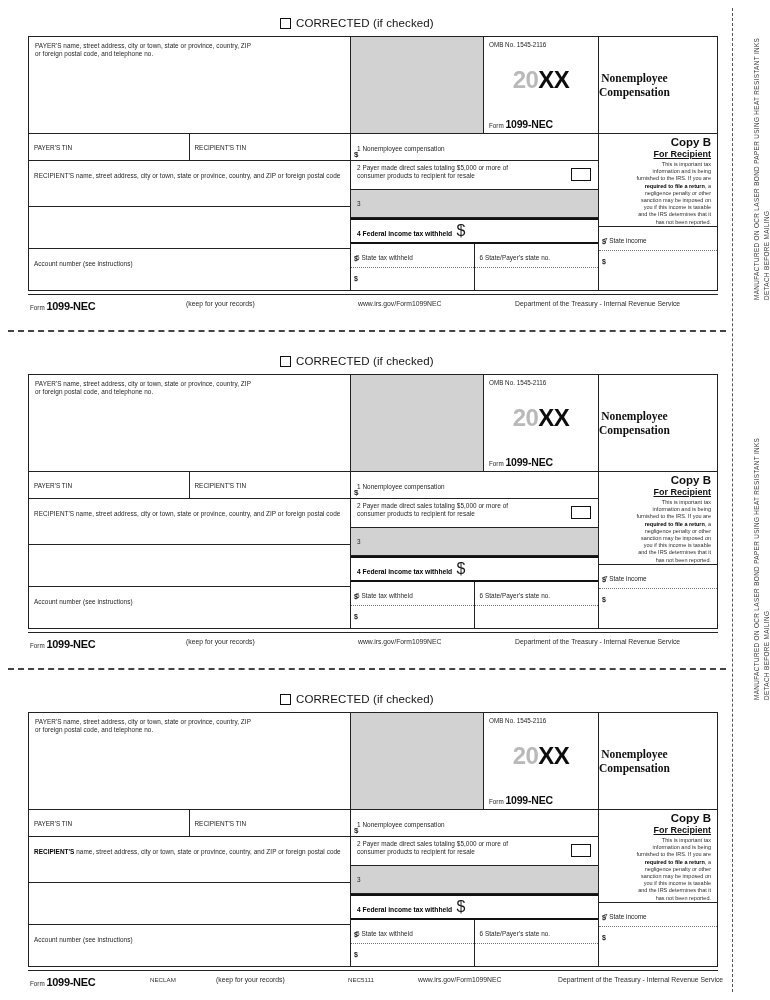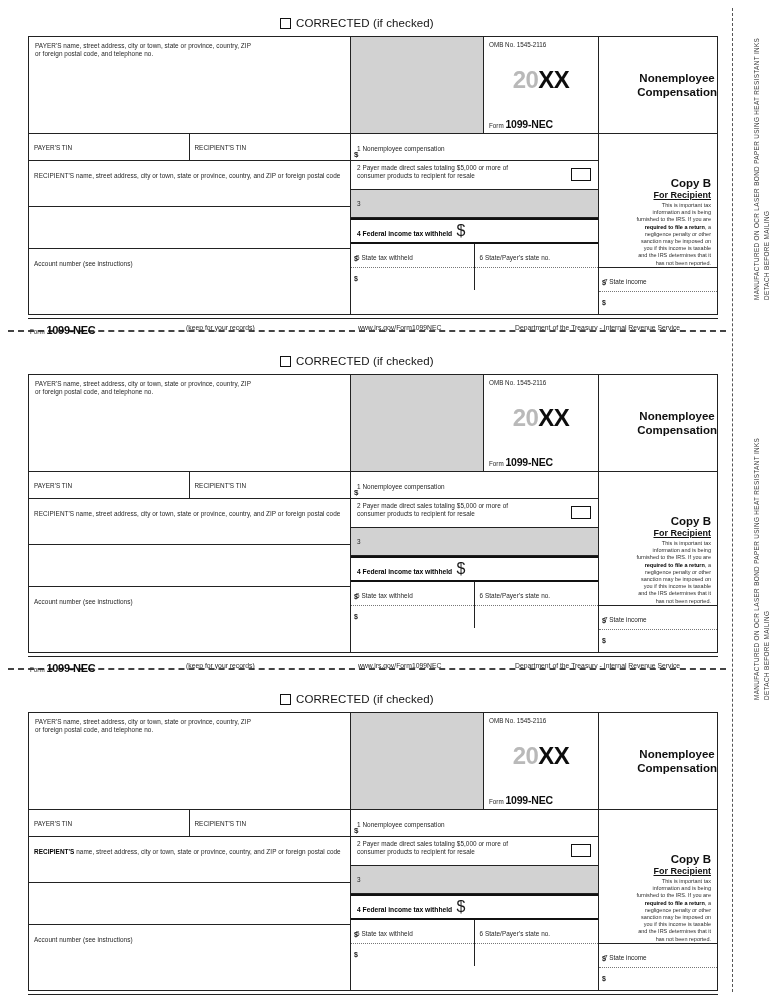--- a/index.html
+++ b/index.html
@@ -101,22 +101,23 @@
   .omb-cell {
     width: 115px;
     border-right: 1.1px solid #222;
     position: relative;
     padding: 4px 5px;
   }
   .title-cell {
     flex: 1;
     display: flex;
     align-items: center;
-    justify-content: flex-end;
+    justify-content: flex-start;
     text-align: center;
+    font-family: Liberation Serif, serif;
   }
 
   .lbl {
     font-size: 6.4px;
     line-height: 8.4px;
     color: #262626;
     letter-spacing: 0.05px;
   }
 
   .omb-no { font-size: 6.3px; color: #262626; }
@@ -142,21 +143,21 @@
     font-size: 11.5px;
     font-weight: 700;
     line-height: 14px;
     color: #101010;
   }
 
   
   .band-2 { display: flex; }
   .left-col { width: 322px; border-right: 1.1px solid #222; }
   .mid-col  { width: 248px; border-right: 1.1px solid #222; }
-  .right-col{ flex: 1; margin-top: 41px; }
+  .right-col{ flex: 1; }
 
   .row { border-bottom: 1.1px solid #222; position: relative; }
   .row:last-child { border-bottom: none; }
 
   .tin-row { display: flex; height: 27px; }
   .tin-cell { width: 50%; padding: 2px 5px; }
   .tin-cell.first { border-right: 1.1px solid #222; }
   .tin-lbl { font-size: 6.4px; color: #1c1c1c; }
 
   .recip-row { height: 46px; padding: 3px 5px; }

